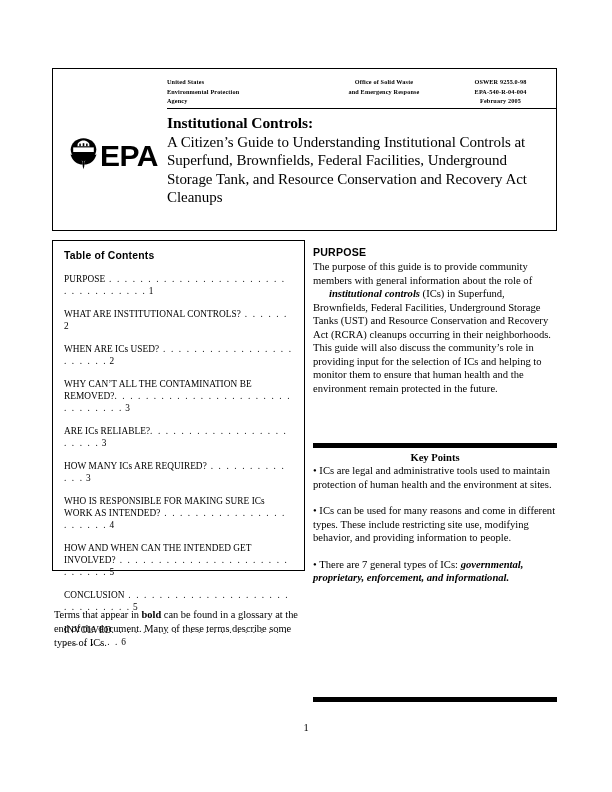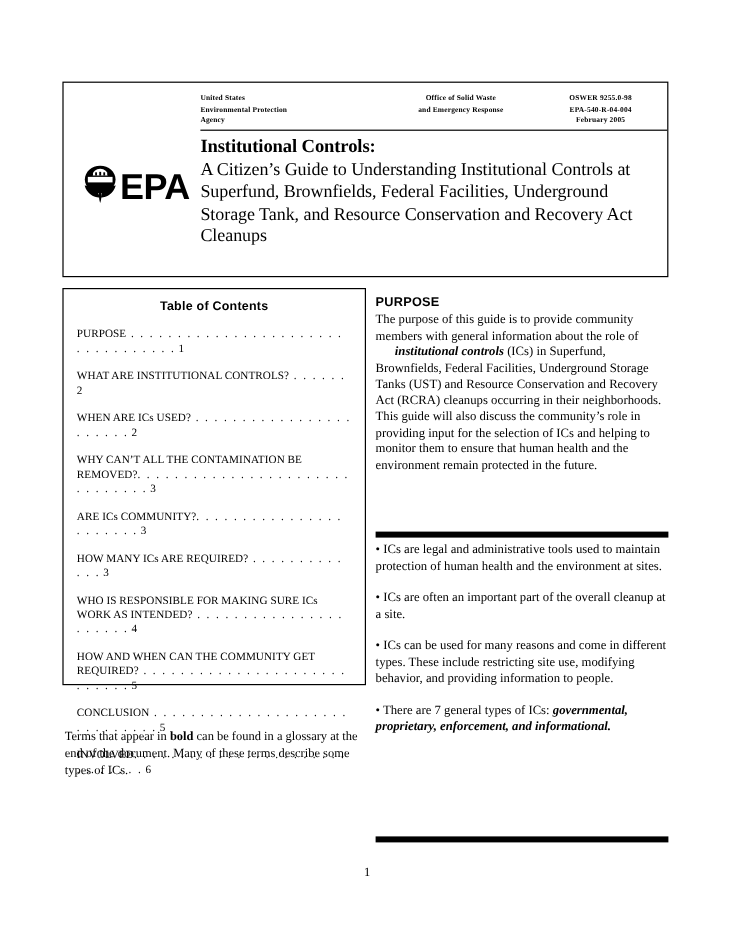--- a/index.html
+++ b/index.html
@@ -102,21 +102,20 @@
     width: 253px;
     height: 331px;
     border: 1.4px solid #000;
     box-sizing: border-box;
     padding: 8px 11px 0 11px;
   }
   .toc-heading {
     font-family: "Liberation Sans", "DejaVu Sans", sans-serif;
     font-weight: bold;
     font-size: 10.4px;
-    text-align: center;
     margin: 1px 0 12px 0;
     letter-spacing: 0.2px;
   }
   .toc-list {
     list-style: none;
     margin: 0;
     padding: 0;
   }
   .toc-item {
     font-size: 9.3px;
@@ -264,46 +263,46 @@
     </div>
   </div>
 
   <div class="toc-box">
     <div class="toc-heading">Table of Contents</div>
     <ul class="toc-list" id="toc-list">
         <li class="toc-item"><span class="toc-label">PURPOSE</span><span class="toc-dots"> . . . . . . . . . . . . . . . . . . . . . . . . . . . . . . . . . .</span><span class="toc-page"> 1</span></li>
         <li class="toc-item"><span class="toc-label">WHAT ARE INSTITUTIONAL CONTROLS?</span><span class="toc-dots">  . . . . . .</span><span class="toc-page"> 2</span></li>
         <li class="toc-item"><span class="toc-label">WHEN ARE ICs USED?</span><span class="toc-dots"> . . . . . . . . . . . . . . . . . . . . . . .</span><span class="toc-page"> 2</span></li>
         <li class="toc-item"><span class="toc-label">WHY CAN’T ALL THE CONTAMINATION BE REMOVED?</span><span class="toc-dots">. .  . . . . . . . . . . . . . . . . . . . . . . . . . . . . .</span><span class="toc-page"> 3</span></li>
-        <li class="toc-item"><span class="toc-label">ARE ICs COMMUNITY?</span><span class="toc-dots">. . . . . . . . . . . . . . . . . . . . . . .</span><span class="toc-page"> 3</span></li>
+        <li class="toc-item"><span class="toc-label">ARE ICs RELIABLE?</span><span class="toc-dots">. . . . . . . . . . . . . . . . . . . . . . .</span><span class="toc-page"> 3</span></li>
         <li class="toc-item"><span class="toc-label">HOW MANY ICs ARE REQUIRED?</span><span class="toc-dots">  . . . . . . . . . . . . .</span><span class="toc-page"> 3</span></li>
         <li class="toc-item"><span class="toc-label">WHO IS RESPONSIBLE FOR MAKING SURE ICs WORK AS INTENDED?</span><span class="toc-dots"> . . . . . . . . . . . . . . . . . . . . . .</span><span class="toc-page"> 4</span></li>
-        <li class="toc-item"><span class="toc-label">HOW AND WHEN CAN THE COMMUNITY GET REQUIRED?</span><span class="toc-dots">  . . . . . . . . . . . . . . . . . . . . . . . . . . . .</span><span class="toc-page"> 5</span></li>
+        <li class="toc-item"><span class="toc-label">HOW AND WHEN CAN THE INTENDED GET INVOLVED?</span><span class="toc-dots">  . . . . . . . . . . . . . . . . . . . . . . . . . . . .</span><span class="toc-page"> 5</span></li>
         <li class="toc-item"><span class="toc-label">CONCLUSION</span><span class="toc-dots">  . . . . . . . . . . . . . . . . . . . . . . . . . . . . . .</span><span class="toc-page"> 5</span></li>
         <li class="toc-item"><span class="toc-label">INVOLVED</span><span class="toc-dots">. . . . . . . . . . . . . . . . . . . . . . . . .. . . . . .</span><span class="toc-page"> 6</span></li>
       </ul>
   </div>
 
   <p class="terms-note">
     <span>Terms that appear in </span><b>bold</b><span> can be found in a glossary at the end of the document.  Many of these terms describe some types of ICs.</span>
   </p>
 
   <div class="purpose-section">
     <h2 class="purpose-heading">PURPOSE</h2>
     <p class="purpose-body">
       <span>The purpose of this guide is to provide community members with general information about the role of </span><span class="ic-term">institutional controls</span><span> (ICs) in Superfund, Brownfields, Federal Facilities, Underground Storage Tanks (UST) and Resource Conservation and Recovery Act (RCRA) cleanups occurring in their neighborhoods.  This guide will also discuss the community’s role in providing input for the selection of  ICs and helping to monitor them to ensure that human health and the environment remain protected in the future.</span>
     </p>
   </div>
 
   <div class="rule-thick rule-top"></div>
 
   <div class="keypoints">
+    <div class="kp-heading">Key Points</div>
     <div id="kp-bullets">
         <p class="kp-item">•  ICs are legal and administrative tools used to maintain protection of human health and the environment at sites.</p>
-        <p class="kp-item">•  ICs are often an important part of the overall cleanup at a site.</p>
         <p class="kp-item">•   ICs can be used for many reasons and come in different types.  These include restricting site use, modifying behavior, and providing information to people.</p>
       </div>
     <p class="kp-item">
       <span>•   There are 7 general types of ICs:</span>
       <span class="kp-types">governmental, proprietary, enforcement, and informational.</span>
     </p>
   </div>
 
   <div class="rule-thick rule-bottom"></div>
 

